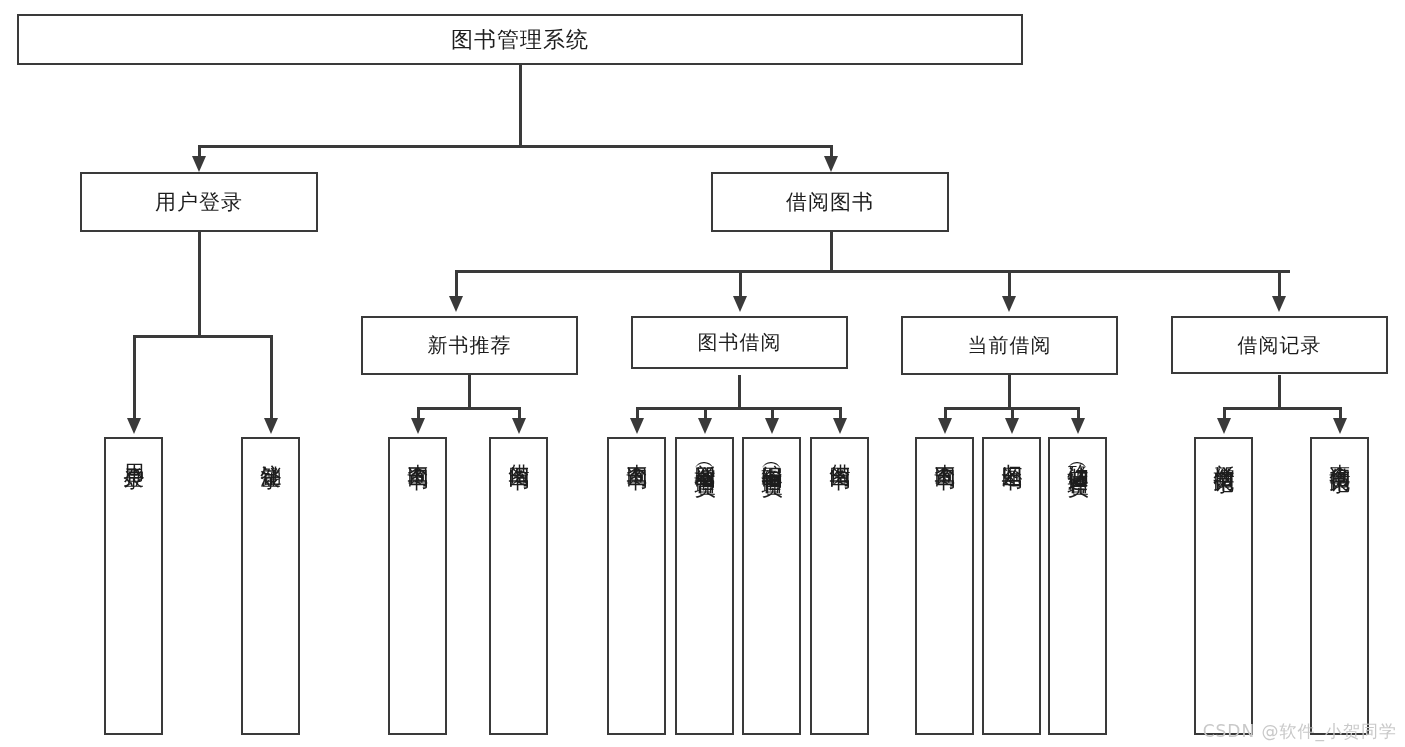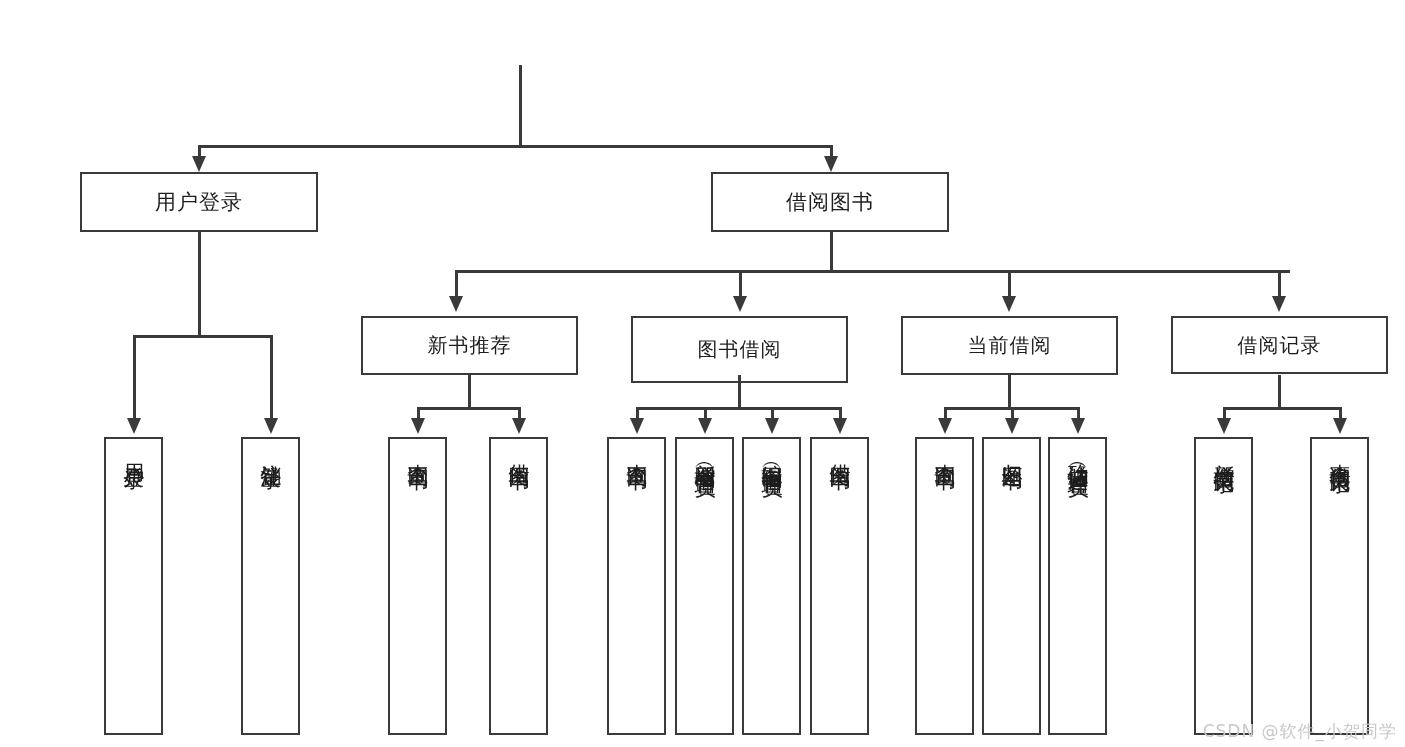--- a/index.html
+++ b/index.html
@@ -75,20 +75,23 @@
     letter-spacing:1px;
     white-space:nowrap;
     pointer-events:none;
   }
 </style>
 </head>
 <body>
 
 <div id="canvas">
 
+  <div class="node root" style="left:17px;top:14px;width:1006px;height:51px;">
+    <span>图书管理系统</span>
+  </div>
 
   <div class="conn vline" style="left:519px;top:65px;height:80px;"></div>
 
   <div class="conn hline" style="left:198px;top:145px;width:634px;"></div>
 
   <div class="conn vline" style="left:198px;top:145px;height:15px;"></div>
   <div class="arrow" style="left:192px;top:156px;"></div>
   <div class="conn vline" style="left:830px;top:145px;height:15px;"></div>
   <div class="arrow" style="left:824px;top:156px;"></div>
 
@@ -113,21 +116,21 @@
   <div class="conn vline" style="left:739px;top:270px;height:28px;"></div>
   <div class="arrow" style="left:733px;top:296px;"></div>
   <div class="conn vline" style="left:1008px;top:270px;height:28px;"></div>
   <div class="arrow" style="left:1002px;top:296px;"></div>
   <div class="conn vline" style="left:1278px;top:270px;height:28px;"></div>
   <div class="arrow" style="left:1272px;top:296px;"></div>
 
   <div class="node lvl2" style="left:361px;top:316px;width:217px;height:59px;">
     <span>新书推荐</span>
   </div>
-  <div class="node lvl2" style="left:631px;top:316px;width:217px;height:67px;">
+  <div class="node lvl2" style="left:631px;top:316px;width:217px;height:53px;">
     <span>图书借阅</span>
   </div>
   <div class="node lvl2" style="left:901px;top:316px;width:217px;height:59px;font-family:Liberation Serif, serif;">
     <span>当前借阅</span>
   </div>
   <div class="node lvl2" style="left:1171px;top:316px;width:217px;height:58px;">
     <span>借阅记录</span>
   </div>
 
   <div class="conn vline" style="left:468px;top:375px;height:32px;"></div>

